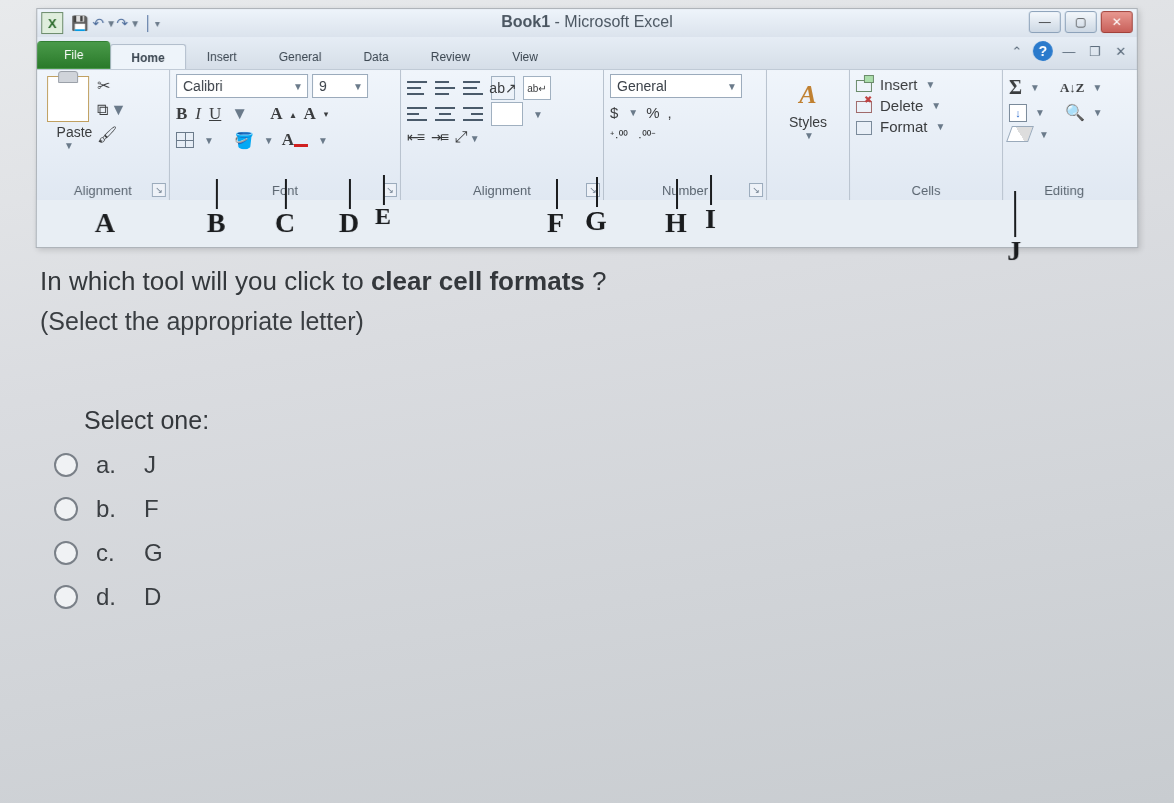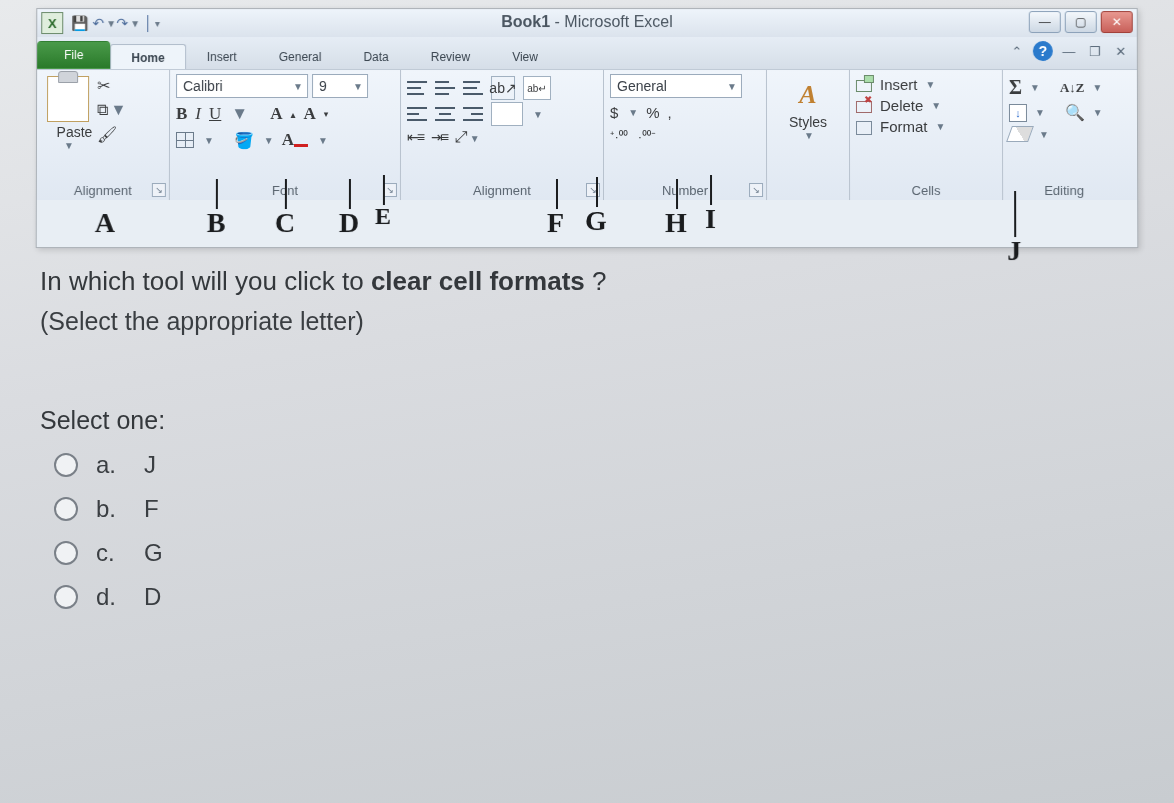--- a/index.html
+++ b/index.html
@@ -179,21 +179,21 @@
   .sortAZ{font-size:13px;font-weight:bold;}
   .binoc{font-size:16px;}
   
   .letters{position:absolute;left:0;right:0;top:198px;height:40px;pointer-events:none;}
   .ltr{position:absolute;font-size:28px;font-weight:700;font-family:"Times New Roman",serif;color:#1a1c1e;}
   .ltr .bar{position:absolute;width:2px;height:30px;background:#1a1c1e;top:-28px;left:50%;}
   
   .qtext{font-size:26px;color:#34383c;padding-left:40px;margin-top:18px;}
   .qtext b{font-weight:700;}
   .subtext{font-size:25px;color:#3a3e42;padding-left:40px;margin-top:10px;}
-  .select-one{font-size:25px;color:#34383c;padding-left:40px;margin-top:70px;}
+  .select-one{font-size:25px;color:#34383c;padding-left:40px;margin-top:70px;margin-left:44px;}
   .opts{padding-left:54px;margin-top:14px;}
   .opt{display:flex;align-items:center;gap:18px;font-size:24px;color:#3a3e42;margin:16px 0;}
   .radio{width:20px;height:20px;border:2px solid #7a8088;border-radius:50%;background:#f0f2f4;}
   .opt-letter{width:30px;}
   .dd-sm{font-size:10px;color:#6a7a8a;margin-left:2px;}
 </style>
 </head>
 <body>
 
 <div class="page">

